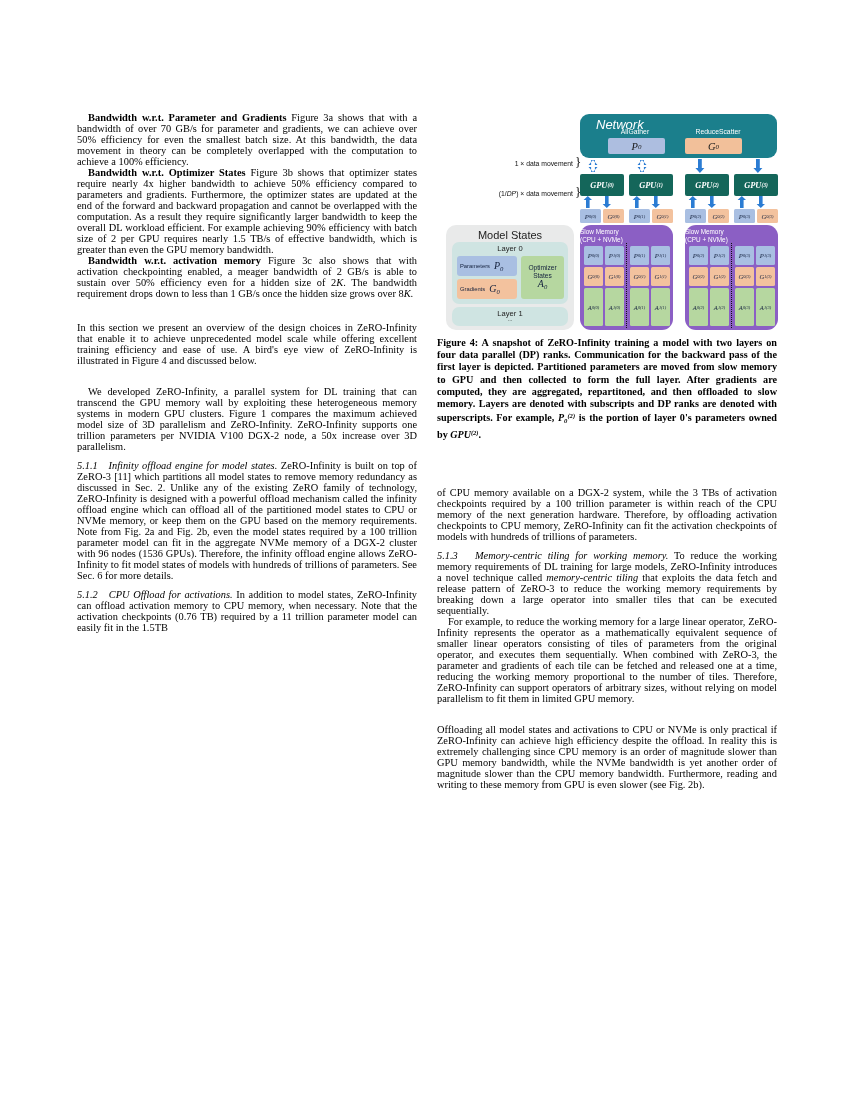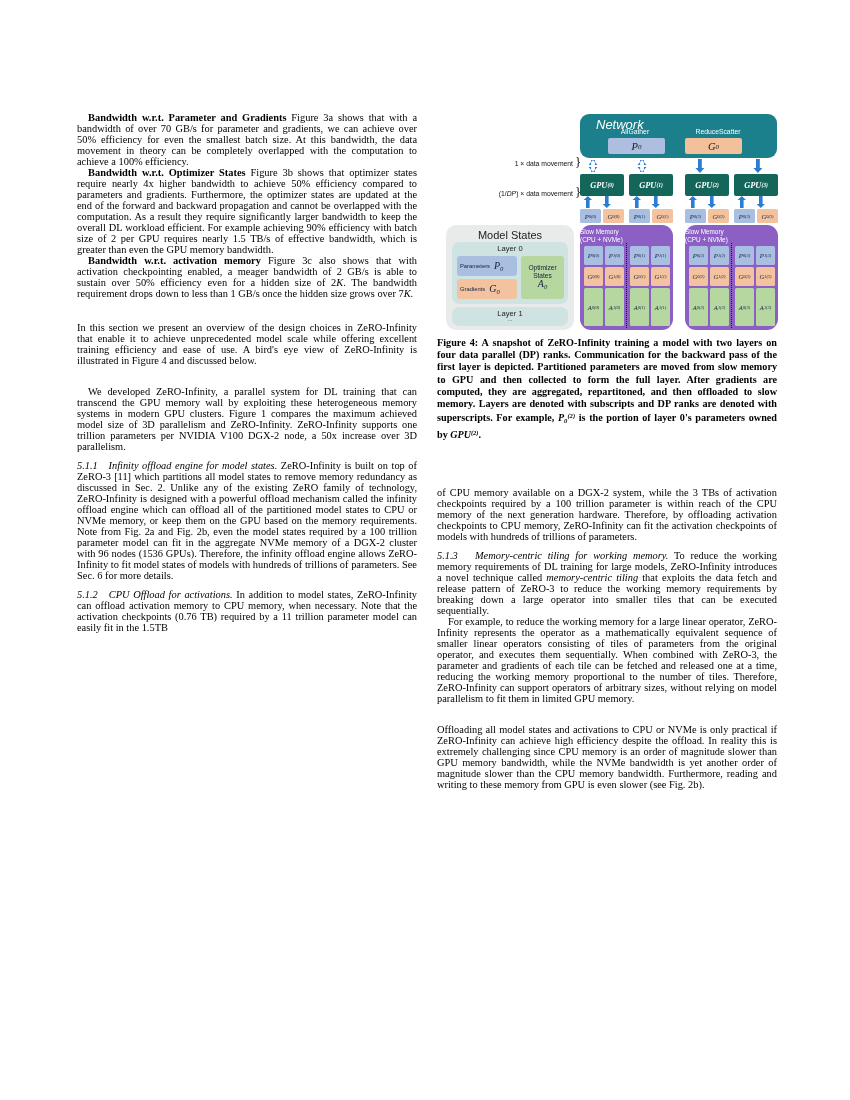--- a/index.html
+++ b/index.html
@@ -463,21 +463,21 @@
 
     <p>
       <span class="runin">Bandwidth w.r.t. Parameter and Gradients</span><span> Figure 3a shows that with a bandwidth of over 70 GB/s for parameter and gradients, we can achieve over 50% efficiency for even the smallest batch size. At this bandwidth, the data movement in theory can be completely overlapped with the computation to achieve a 100% efficiency.</span>
     </p>
 
     <p>
       <span class="runin">Bandwidth w.r.t. Optimizer States</span><span> Figure 3b shows that optimizer states require nearly 4x higher bandwidth to achieve 50% efficiency compared to parameters and gradients. Furthermore, the optimizer states are updated at the end of the forward and backward propagation and cannot be overlapped with the computation. As a result they require significantly larger bandwidth to keep the overall DL workload efficient. For example achieving 90% efficiency with batch size of 2 per GPU requires nearly 1.5 TB/s of effective bandwidth, which is greater than even the GPU memory bandwidth.</span>
     </p>
 
     <p>
-      <span class="runin">Bandwidth w.r.t. activation memory</span><span> Figure 3c also shows that with activation checkpointing enabled, a meager bandwidth of 2 GB/s is able to sustain over 50% efficiency even for a hidden size of 2</span><i>K</i><span>. The bandwidth requirement drops down to less than 1 GB/s once the hidden size grows over 7</span><i>K</i><span>.</span>
+      <span class="runin">Bandwidth w.r.t. activation memory</span><span> Figure 3c also shows that with activation checkpointing enabled, a meager bandwidth of 2 GB/s is able to sustain over 50% efficiency even for a hidden size of 2</span><i>K</i><span>. The bandwidth requirement drops down to less than 1 GB/s once the hidden size grows over 8</span><i>K</i><span>.</span>
     </p>
 
     <div class="sp-before-sec"></div>
     <div class="sp-after-sec"></div>
 
     <p class="noindent">In this section we present an overview of the design choices in ZeRO-Infinity that enable it to achieve unprecedented model scale while offering excellent training efficiency and ease of use. A bird's eye view of ZeRO-Infinity is illustrated in Figure 4 and discussed below.</p>
 
     <div class="sp-before-sub"></div>
     <div class="sp-after-sub"></div>
 

